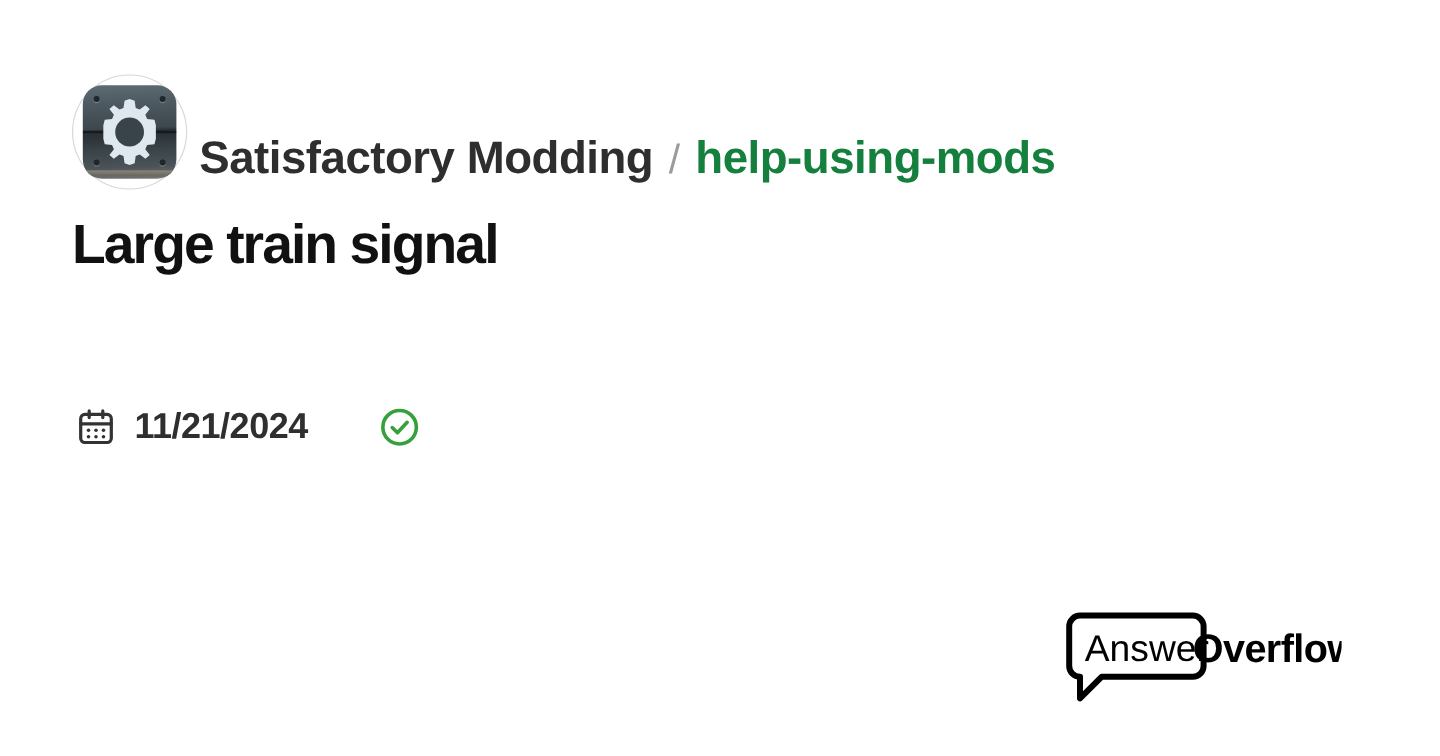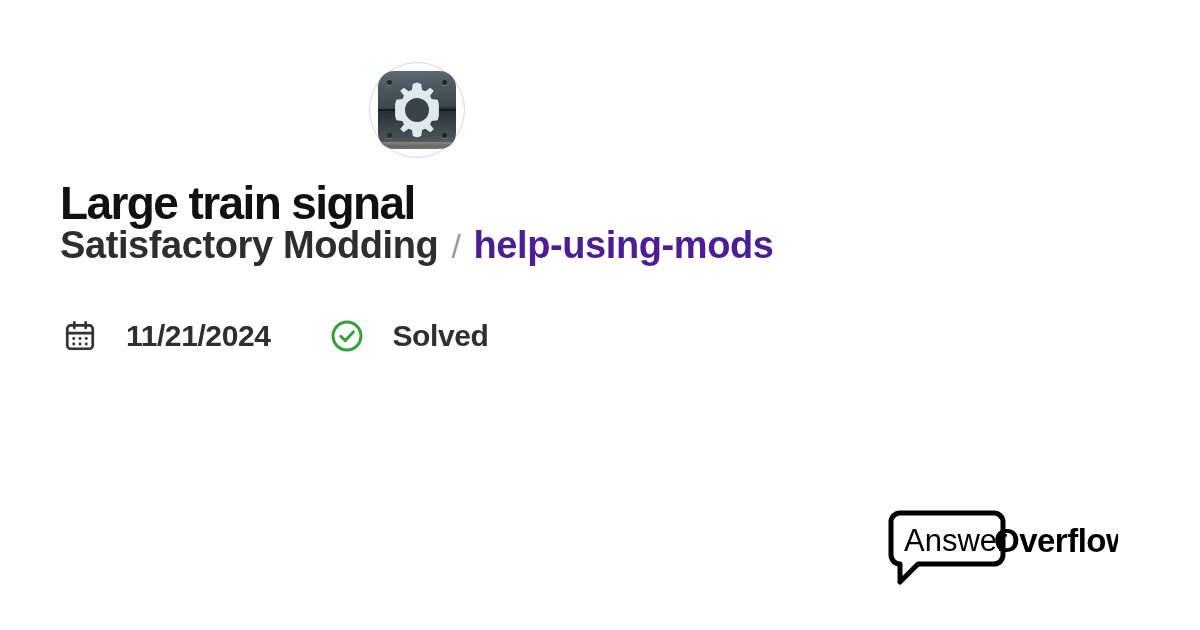--- a/index.html
+++ b/index.html
@@ -17,22 +17,21 @@
     color: #1c1c1c;
   }
 
   
   .header {
     position: absolute;
     left: 60px;
     top: 62px;
     display: flex;
     align-items: center;
-    gap: 22px;
-    flex-direction: column;
+    gap: 10px;
   }
 
   .avatar-wrap {
     width: 96px;
     height: 96px;
     border-radius: 50%;
     border: 1px solid #d8d8d8;
     display: flex;
     align-items: center;
     justify-content: center;
@@ -107,21 +106,21 @@
     font-weight: 700;
     letter-spacing: -0.4px;
     white-space: nowrap;
   }
   .crumb-server { color: #2e2e2e; }
   .crumb-sep {
     color: #9b9b9b;
     font-weight: 400;
     font-size: 34px;
   }
-  .crumb-channel { color: #4c1d95; margin-top: 44px; }
+  .crumb-channel { color: #15803d; margin-top: 44px; }
 
   
   .title {
     position: absolute;
     left: 60px;
     top: 178px;
     font-size: 46px;
     font-weight: 700;
     letter-spacing: -1.6px;
     color: #111111;
@@ -134,21 +133,22 @@
     position: absolute;
     left: 62px;
     top: 318px;
     display: flex;
     align-items: center;
     gap: 58px;
   }
   .meta-item {
     display: flex;
     align-items: center;
-    gap: 28px;
+    gap: 14px;
+    margin-top: 20px;
   }
   .meta-text {
     font-size: 30px;
     font-weight: 600;
     letter-spacing: -0.4px;
     color: #2f2f2f;
   }
   .icon-box {
     width: 36px;
     height: 36px;
@@ -224,21 +224,20 @@
     <span class="meta-text">11/21/2024</span>
   </div>
 
   <div class="meta-item">
     <span class="icon-box">
       <svg width="36" height="36" viewBox="0 0 24 24" fill="none" stroke="#36a03b" stroke-width="2" stroke-linecap="round" stroke-linejoin="round">
         <circle cx="12" cy="12" r="9.3"></circle>
         <polyline points="7.9,12.2 10.8,15.1 16.2,9.3"></polyline>
       </svg>
     </span>
-    <span class="meta-text">Solved</span>
   </div>
 
 </div>
 
 <div class="logo">
   <svg viewBox="0 0 236 78">
 
     <path d="M9 12
              a9 9 0 0 1 9 -9
              H112

